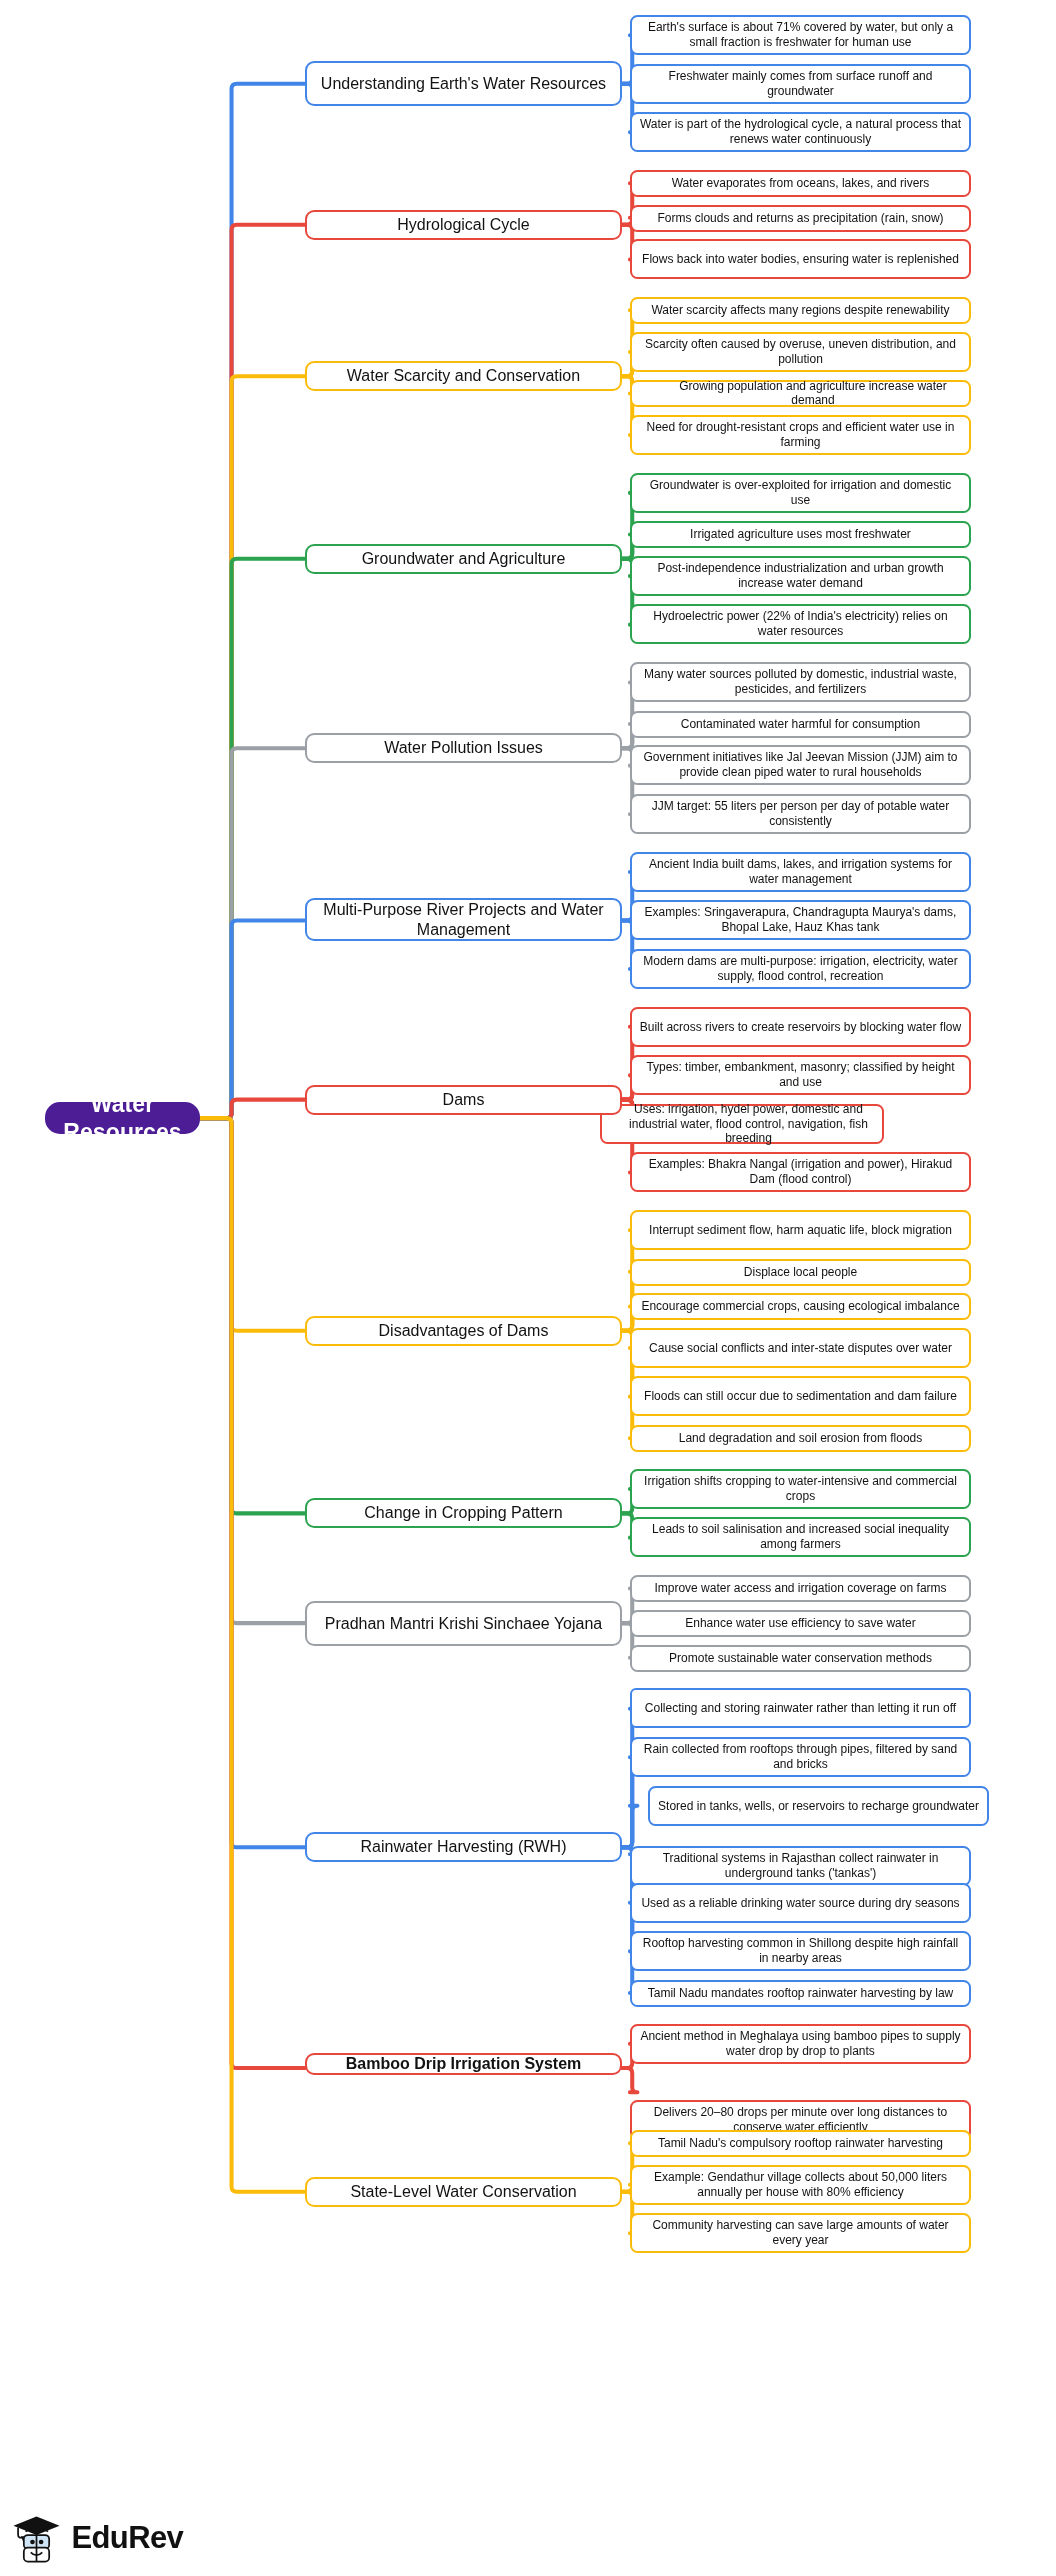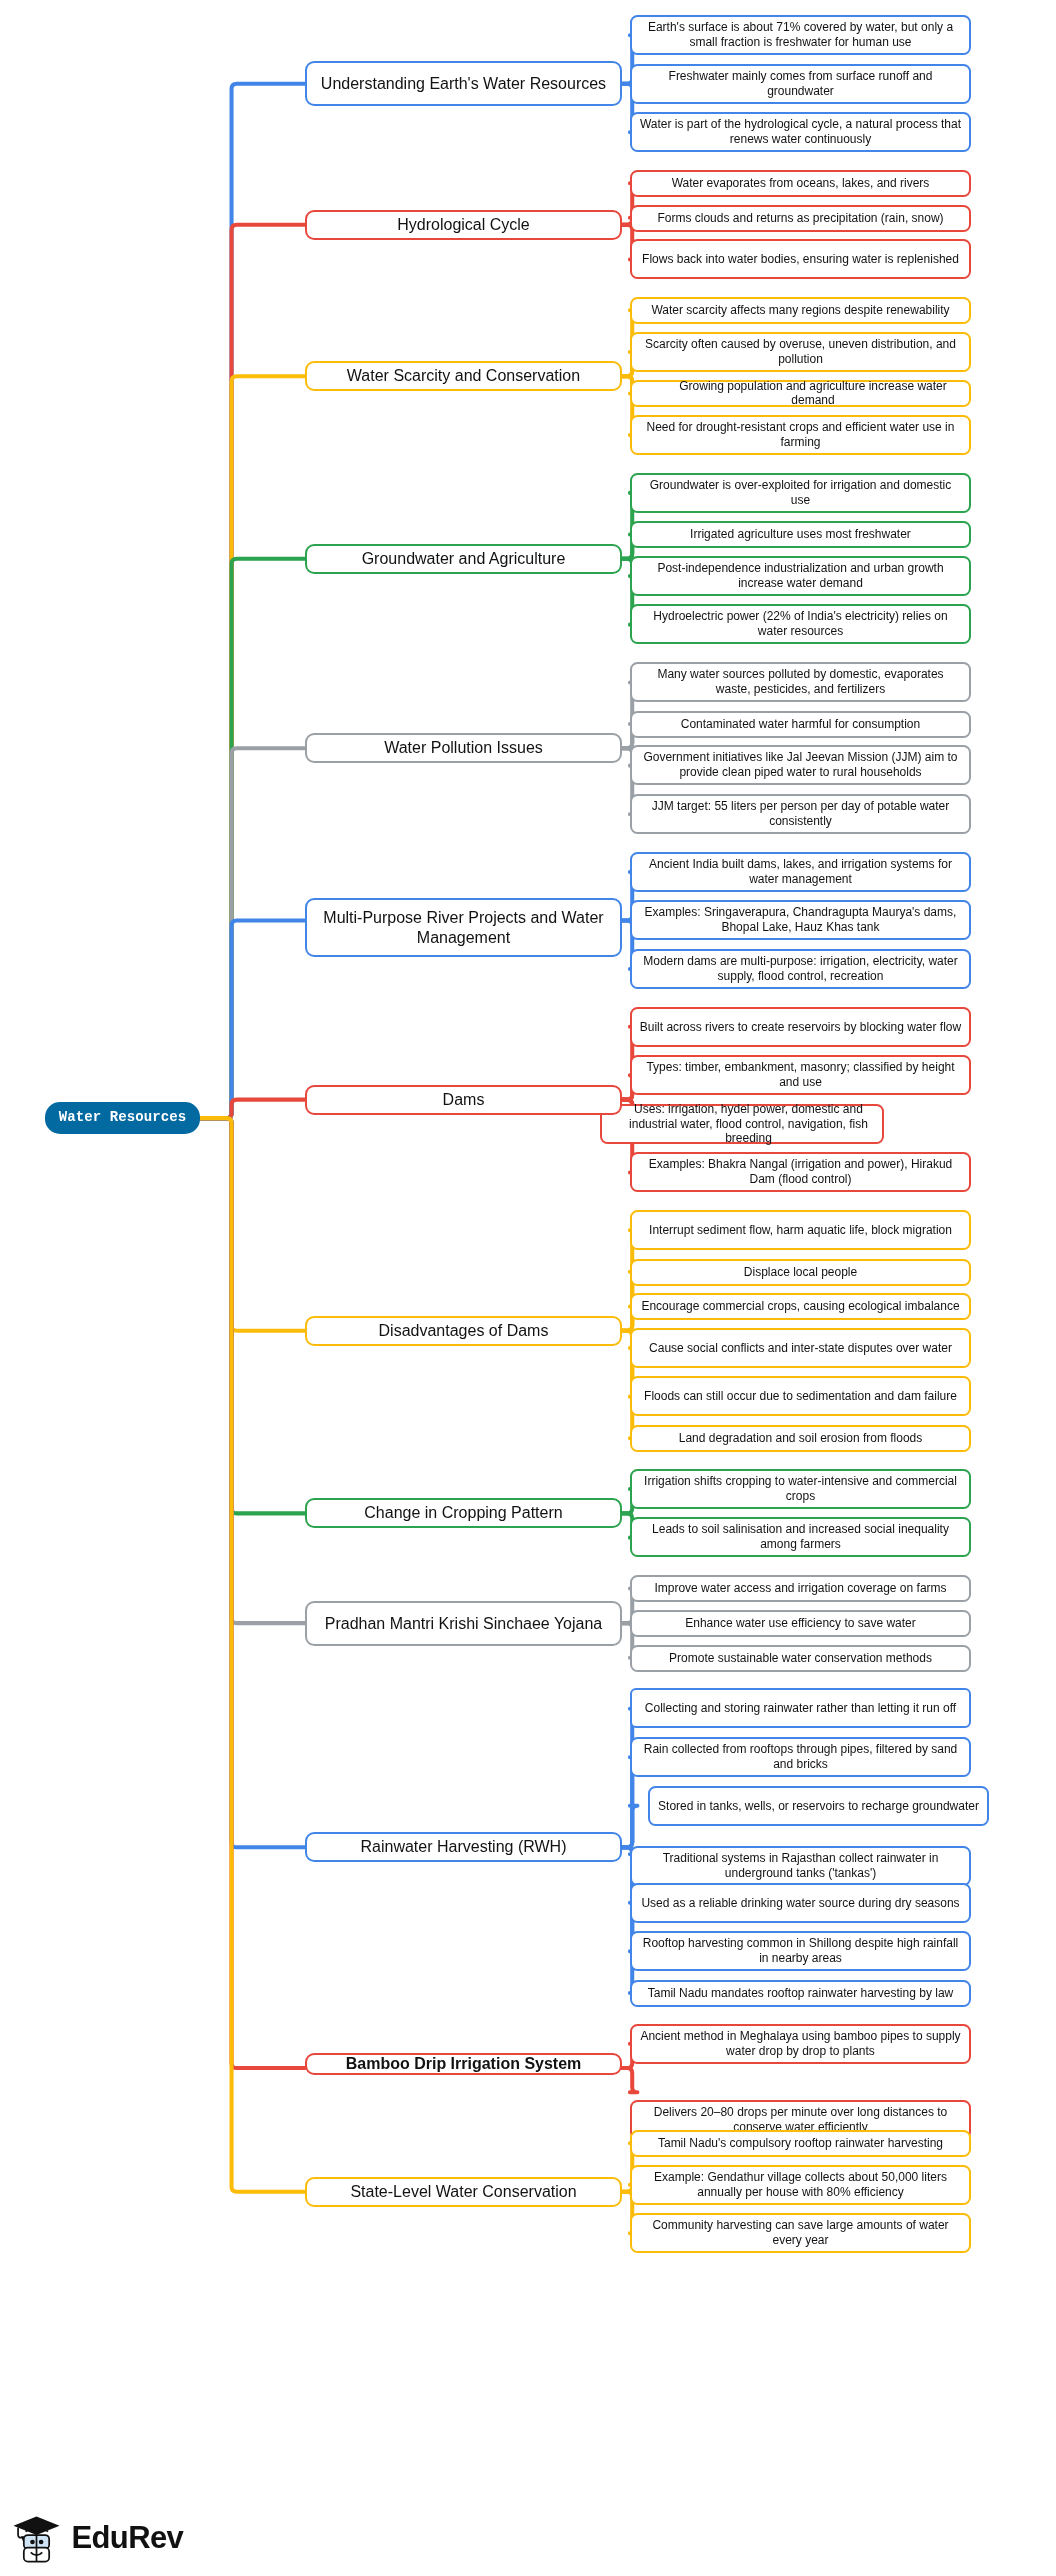--- a/index.html
+++ b/index.html
@@ -5,22 +5,22 @@
   html,body{margin:0;padding:0;background:#ffffff;}
   body{font-family:"Liberation Sans", sans-serif;}
   #canvas{position:relative;width:1057px;height:2576px;background:#fff;overflow:hidden;}
   svg#links{position:absolute;left:0;top:0;width:1057px;height:2576px;pointer-events:none;}
 
   .node{position:absolute;box-sizing:border-box;background:#ffffff;
         border-style:solid;border-width:2.9px;border-radius:9.2px;
         display:flex;align-items:center;justify-content:center;text-align:center;
         color:#121212;line-height:1.22;padding:3.5px 7px;}
 
-  .root{background:#0369a1;border:none;border-radius:15px;color:#ffffff;
-        font-size:14px;font-weight:bold;letter-spacing:0.1px;padding:5.8px 12.7px;font-family:Liberation Mono, monospace;}
+  .root{background:#4c1d95;border:none;border-radius:15px;color:#ffffff;
+        font-size:23px;font-weight:bold;letter-spacing:0.1px;padding:5.8px 12.7px;}
 
   .branch{font-size:16px;font-weight:normal;}
   .leaf{font-size:12px;font-weight:normal;border-width:2.3px;border-radius:7.5px;}
 
   
   .c-blue{border-color:#4285e8;}
   .c-red{border-color:#e8473c;}
   .c-amber{border-color:#fbbc09;}
   .c-green{border-color:#2ca34e;}
   .c-gray{border-color:#9aa0a6;}
@@ -147,21 +147,21 @@
       <div class="node leaf c-green" style="left: 630px; top: 556px; width: 341px; height: 40px; border-color: rgb(44, 163, 78);">
         <span>Post-independence industrialization and urban growth increase water demand</span>
       </div>
       <div class="node leaf c-green" style="left: 630px; top: 604px; width: 341px; height: 40px; border-color: rgb(44, 163, 78);">
         <span>Hydroelectric power (22% of India's electricity) relies on water resources</span>
       </div>
       <div class="node branch c-green" style="left: 305px; top: 544px; width: 317px; height: 30px; border-color: rgb(44, 163, 78);">
         <span>Groundwater and Agriculture</span>
       </div>
       <div class="node leaf c-gray" style="left: 630px; top: 662px; width: 341px; height: 40px; border-color: rgb(154, 160, 166);">
-        <span>Many water sources polluted by domestic, evaporates waste, pesticides, and fertilizers</span>
+        <span>Many water sources polluted by domestic, industrial waste, pesticides, and fertilizers</span>
       </div>
       <div class="node leaf c-gray" style="left: 630px; top: 711px; width: 341px; height: 26.6px; border-color: rgb(154, 160, 166);">
         <span>Contaminated water harmful for consumption</span>
       </div>
       <div class="node leaf c-gray" style="left: 630px; top: 745px; width: 341px; height: 40px; border-color: rgb(154, 160, 166);">
         <span>Government initiatives like Jal Jeevan Mission (JJM) aim to provide clean piped water to rural households</span>
       </div>
       <div class="node leaf c-gray" style="left: 630px; top: 794px; width: 341px; height: 40px; border-color: rgb(154, 160, 166);">
         <span>JJM target: 55 liters per person per day of potable water consistently</span>
       </div>
@@ -170,21 +170,21 @@
       </div>
       <div class="node leaf c-blue" style="left: 630px; top: 852px; width: 341px; height: 40px; border-color: rgb(66, 133, 232);">
         <span>Ancient India built dams, lakes, and irrigation systems for water management</span>
       </div>
       <div class="node leaf c-blue" style="left: 630px; top: 900px; width: 341px; height: 40px; border-color: rgb(66, 133, 232);">
         <span>Examples: Sringaverapura, Chandragupta Maurya's dams, Bhopal Lake, Hauz Khas tank</span>
       </div>
       <div class="node leaf c-blue" style="left: 630px; top: 949px; width: 341px; height: 40px; border-color: rgb(66, 133, 232);">
         <span>Modern dams are multi-purpose: irrigation, electricity, water supply, flood control, recreation</span>
       </div>
-      <div class="node branch c-blue" style="left: 305px; top: 898px; width: 317px; height: 59px; border-color: rgb(66, 133, 232);">
+      <div class="node branch c-blue" style="left: 305px; top: 898px; width: 317px; height: 43px; border-color: rgb(66, 133, 232);">
         <span>Multi-Purpose River Projects and Water Management</span>
       </div>
       <div class="node leaf c-red" style="left: 630px; top: 1007px; width: 341px; height: 40px; border-color: rgb(232, 71, 60);">
         <span>Built across rivers to create reservoirs by blocking water flow</span>
       </div>
       <div class="node leaf c-red" style="left: 630px; top: 1055px; width: 341px; height: 40px; border-color: rgb(232, 71, 60);">
         <span>Types: timber, embankment, masonry; classified by height and use</span>
       </div>
       <div class="node leaf c-red" style="left: 600px; top: 1104px; width: 284px; height: 40px; border-color: rgb(232, 71, 60); padding-left: 20px;">
         <span>Uses: irrigation, hydel power, domestic and industrial water, flood control, navigation, fish breeding</span>

